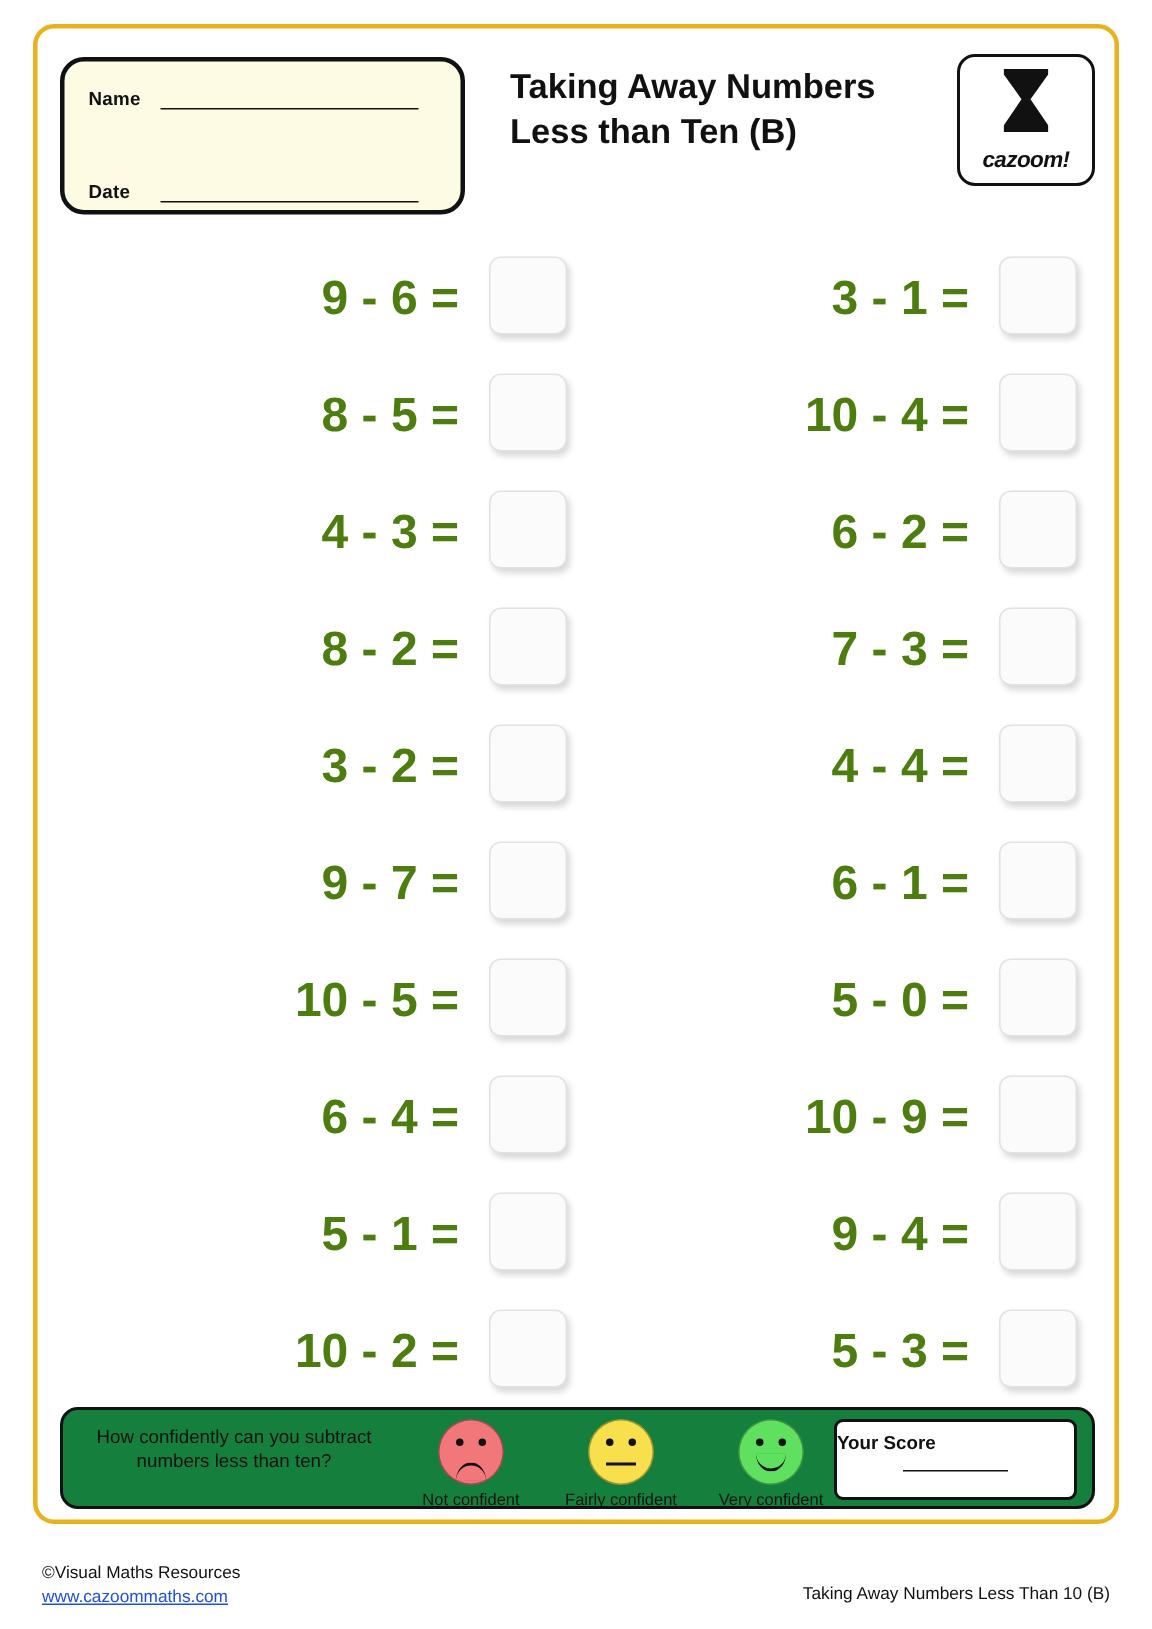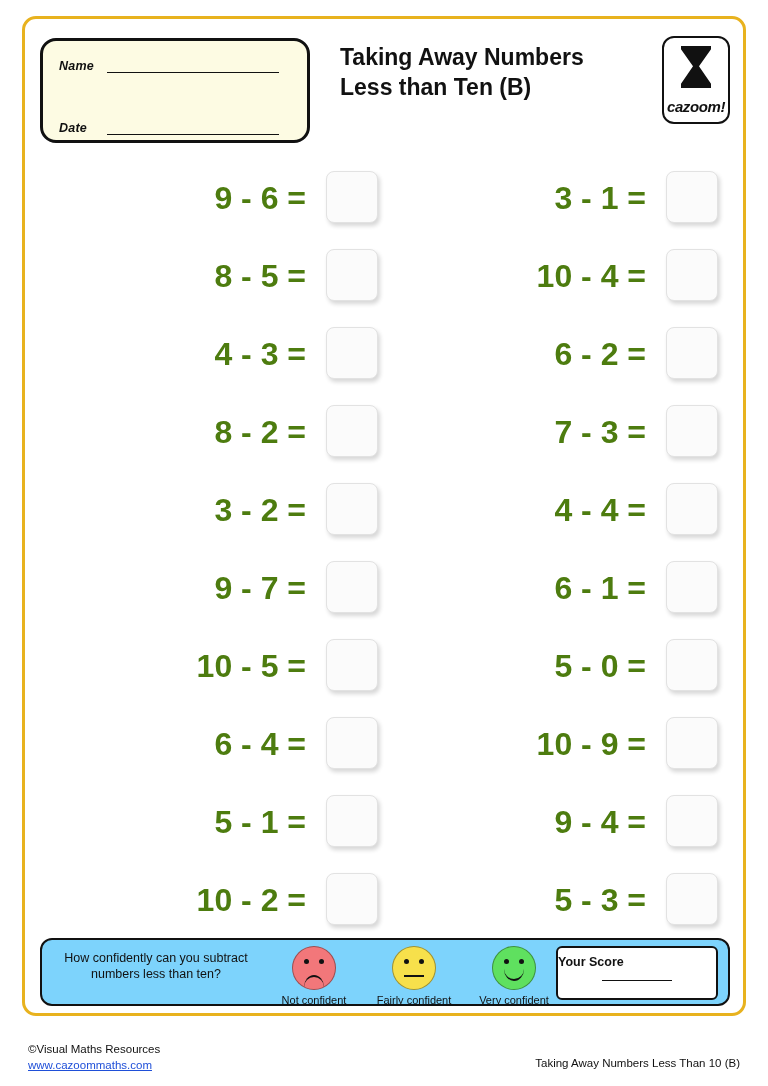--- a/index.html
+++ b/index.html
@@ -53,21 +53,21 @@
   }
   .name-row {
     position: absolute;
     left: 16px;
     height: 20px;
     font-size: 12.5px;
     font-weight: bold;
     color: #111;
     letter-spacing: 0.2px;
   }
-  .name-row .lbl { display: inline-block; width: 48px; font-style: italic; }
+  .name-row .lbl { display: inline-block; width: 48px; }
   .name-row .rule {
     display: inline-block;
     width: 172px;
     border-bottom: 1.6px solid #111;
     height: 12px;
     vertical-align: middle;
   }
   .r1 { top: 18px; }
   .r2 { top: 50px; }
   .r3 { top: 80px; }
@@ -80,21 +80,21 @@
     font-size: 23px;
     line-height: 30px;
     font-weight: bold;
     color: #111;
   }
 
   .logo {
     position: absolute;
     right: 0px;
     top: 2px;
-    width: 68px;
+    width: 92px;
     height: 88px;
     border: 2.5px solid #111;
     border-radius: 12px;
     background: #fff;
     box-sizing: border-box;
     padding-left: 21px;
   }
   .logo .glass {
     position: absolute;
     left: 50%;
@@ -163,21 +163,21 @@
 
   
   .confidence {
     position: absolute;
     left: 40px;
     top: 938px;
     width: 690px;
     height: 68px;
     border: 2.5px solid #111;
     border-radius: 12px;
-    background: #7dd3fc;
+    background: #15803d;
     box-sizing: border-box;
   }
   .conf-question {
     position: absolute;
     left: 14px;
     top: 10px;
     width: 200px;
     text-align: center;
     font-size: 12.5px;
     line-height: 16px;

